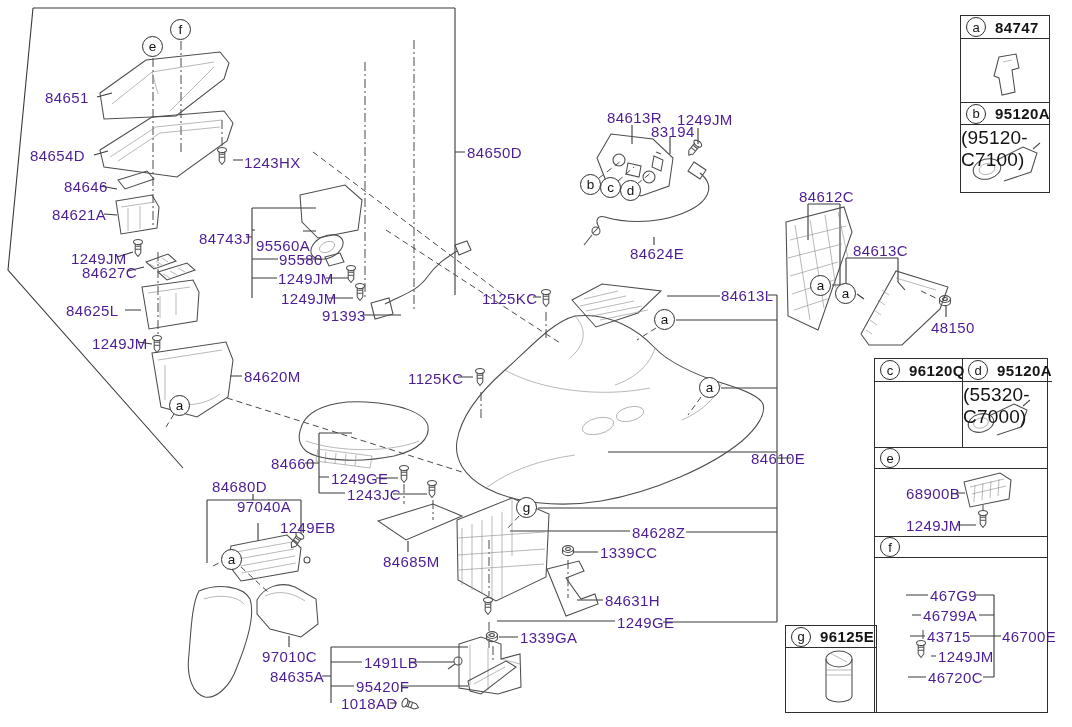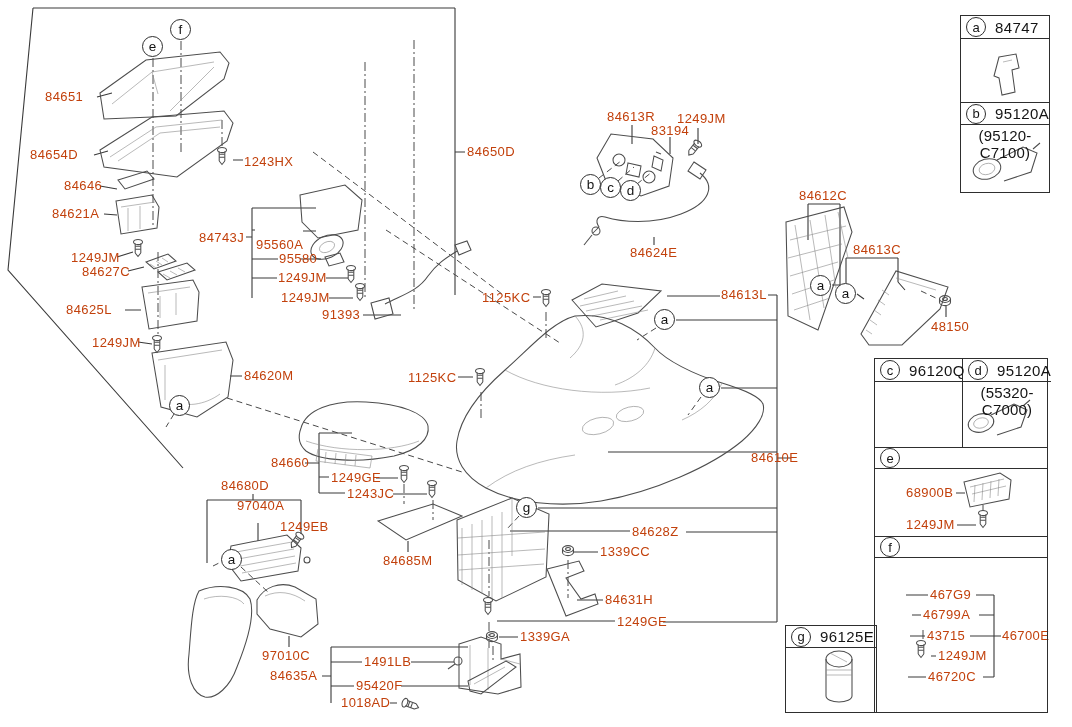--- a/index.html
+++ b/index.html
@@ -4,30 +4,30 @@
 <style>
   html,body{margin:0;padding:0;background:#fff;}
   .stage{position:relative;width:1072px;height:727px;background:#fff;overflow:hidden;
          font-family:"Liberation Sans",sans-serif;}
   svg.art{position:absolute;left:0;top:0;}
   .ln{stroke:#3a3a3a;fill:none;stroke-width:1.1;}
   .ds{stroke:#4a4a4a;fill:none;stroke-width:1;stroke-dasharray:6 4;}
   .dd{stroke:#4a4a4a;fill:none;stroke-width:1;stroke-dasharray:9 3 2 3;}
   .pt{stroke:#4d4d4d;fill:none;stroke-width:1.05;}
   .thin{stroke:#8a8a8a;fill:none;stroke-width:.6;}
-  .lbl{position:absolute;font-size:13px;color:#c2410c;white-space:nowrap;letter-spacing:.4px;}
+  .lbl{position:absolute;font-size:15px;color:#4c1d95;white-space:nowrap;letter-spacing:.4px;}
   .mk{position:absolute;width:21px;height:21px;border:1.4px solid #2e2e2e;border-radius:50%;
       background:#fff;box-sizing:border-box;display:flex;align-items:center;justify-content:center;
       font-size:13.5px;color:#141414;z-index:3;}
   .box{position:absolute;border:1.4px solid #2e2e2e;box-sizing:border-box;z-index:2;background:transparent;}
   .bhead{display:flex;align-items:center;gap:9px;padding-left:5px;border-bottom:1.3px solid #2e2e2e;box-sizing:border-box;}
   .mkh{width:20px;height:20px;border:1.3px solid #2e2e2e;border-radius:50%;background:#fff;box-sizing:border-box;
        display:flex;align-items:center;justify-content:center;font-size:13px;color:#141414;flex:0 0 auto;}
-  .num{font-size:15px;color:#141414;letter-spacing:.4px;}
-  .variant{font-size:15px;color:#141414;text-align:center;letter-spacing:.2px;padding-top:2px;}
+  .num{font-size:15px;color:#141414;letter-spacing:.4px;font-weight:bold;}
+  .variant{font-size:19px;color:#141414;text-align:left;letter-spacing:.2px;padding-top:2px;}
   .cols{display:grid;grid-template-columns:88px 1fr;height:100%;}
   .colL{border-right:1.3px solid #2e2e2e;}
 </style>
 </head>
 <body>
 
 <div class="stage">
 
 <svg class="art" width="1072" height="727" viewBox="0 0 1072 727">
   <defs>
@@ -222,21 +222,21 @@
 <div class="lbl" style="left:751px;top:450px">84610E</div>
 <div class="lbl" style="left:271px;top:455px">84660</div>
 <div class="lbl" style="left:331px;top:470px">1249GE</div>
 <div class="lbl" style="left:347px;top:486px">1243JC</div>
 <div class="lbl" style="left:383px;top:553px">84685M</div>
 <div class="lbl" style="left:632px;top:524px">84628Z</div>
 <div class="lbl" style="left:600px;top:544px">1339CC</div>
 <div class="lbl" style="left:605px;top:592px">84631H</div>
 <div class="lbl" style="left:617px;top:614px">1249GE</div>
 <div class="lbl" style="left:520px;top:629px">1339GA</div>
-<div class="lbl" style="left:221px;top:478px">84680D</div>
+<div class="lbl" style="left:212px;top:478px">84680D</div>
 <div class="lbl" style="left:237px;top:498px">97040A</div>
 <div class="lbl" style="left:280px;top:519px">1249EB</div>
 <div class="lbl" style="left:262px;top:648px">97010C</div>
 <div class="lbl" style="left:364px;top:654px">1491LB</div>
 <div class="lbl" style="left:270px;top:668px">84635A</div>
 <div class="lbl" style="left:356px;top:678px">95420F</div>
 <div class="lbl" style="left:341px;top:695px">1018AD</div>
 
 <div class="mk" style="left:142px;top:36px">e</div>
 <div class="mk" style="left:170px;top:19px">f</div>

